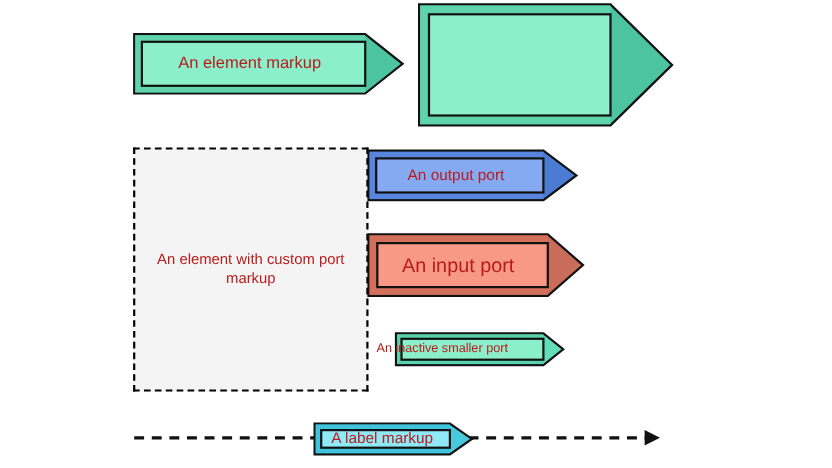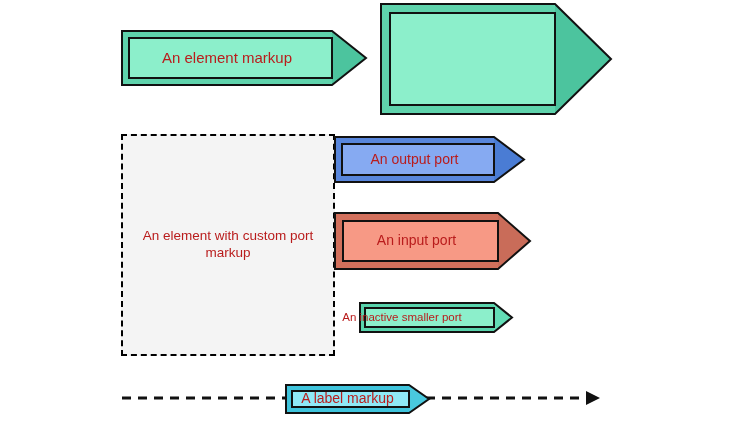--- a/index.html
+++ b/index.html
@@ -90,21 +90,21 @@
         <rect x="7" y="7" width="152" height="31" fill="#86AAF2" stroke="#111111" stroke-width="2"></rect>
       </svg>
       <div class="node-label" style="left: 0px; top: 0px; width: 159px; height: 45px; font-size: 14px;">An output port</div>
     </div>
     <div class="node" style="left: 335px; top: 213px; width: 195px; height: 56px;">
       <svg width="195" height="56" viewBox="0 0 195 56">
         <polygon points="0,0 163,0 195,28 163,56 0,56" fill="#C96C59" stroke="#111111" stroke-width="2" stroke-linejoin="miter"></polygon>
         <rect x="1" y="1" width="162" height="54" fill="#D2705C"></rect>
         <rect x="8" y="8" width="155" height="40" fill="#F79985" stroke="#111111" stroke-width="2"></rect>
       </svg>
-      <div class="node-label" style="left: 0px; top: 0px; width: 163px; height: 56px; font-size: 14px;">An input port</div>
+      <div class="node-label" style="left: 0px; top: 0px; width: 163px; height: 56px; font-size: 18px;">An input port</div>
     </div>
     <div class="node" style="left: 335px; top: 303px; width: 152px; height: 29px; padding-left: 25px;">
       <svg width="152" height="29" viewBox="0 0 152 29">
         <polygon points="0,0 134,0 152,14.5 134,29 0,29" fill="#63DDB6" stroke="#111111" stroke-width="2" stroke-linejoin="miter"></polygon>
         <rect x="1" y="1" width="133" height="27" fill="#58D3AC"></rect>
         <rect x="5" y="5" width="129" height="19" fill="#8CEFCB" stroke="#111111" stroke-width="2"></rect>
       </svg>
       <div class="node-label" style="left: 0px; top: 0px; width: 134px; height: 29px; font-size: 11.5px;">An inactive smaller port</div>
     </div>
     <div class="node" style="left: 286px; top: 385px; width: 143px; height: 28px;">

